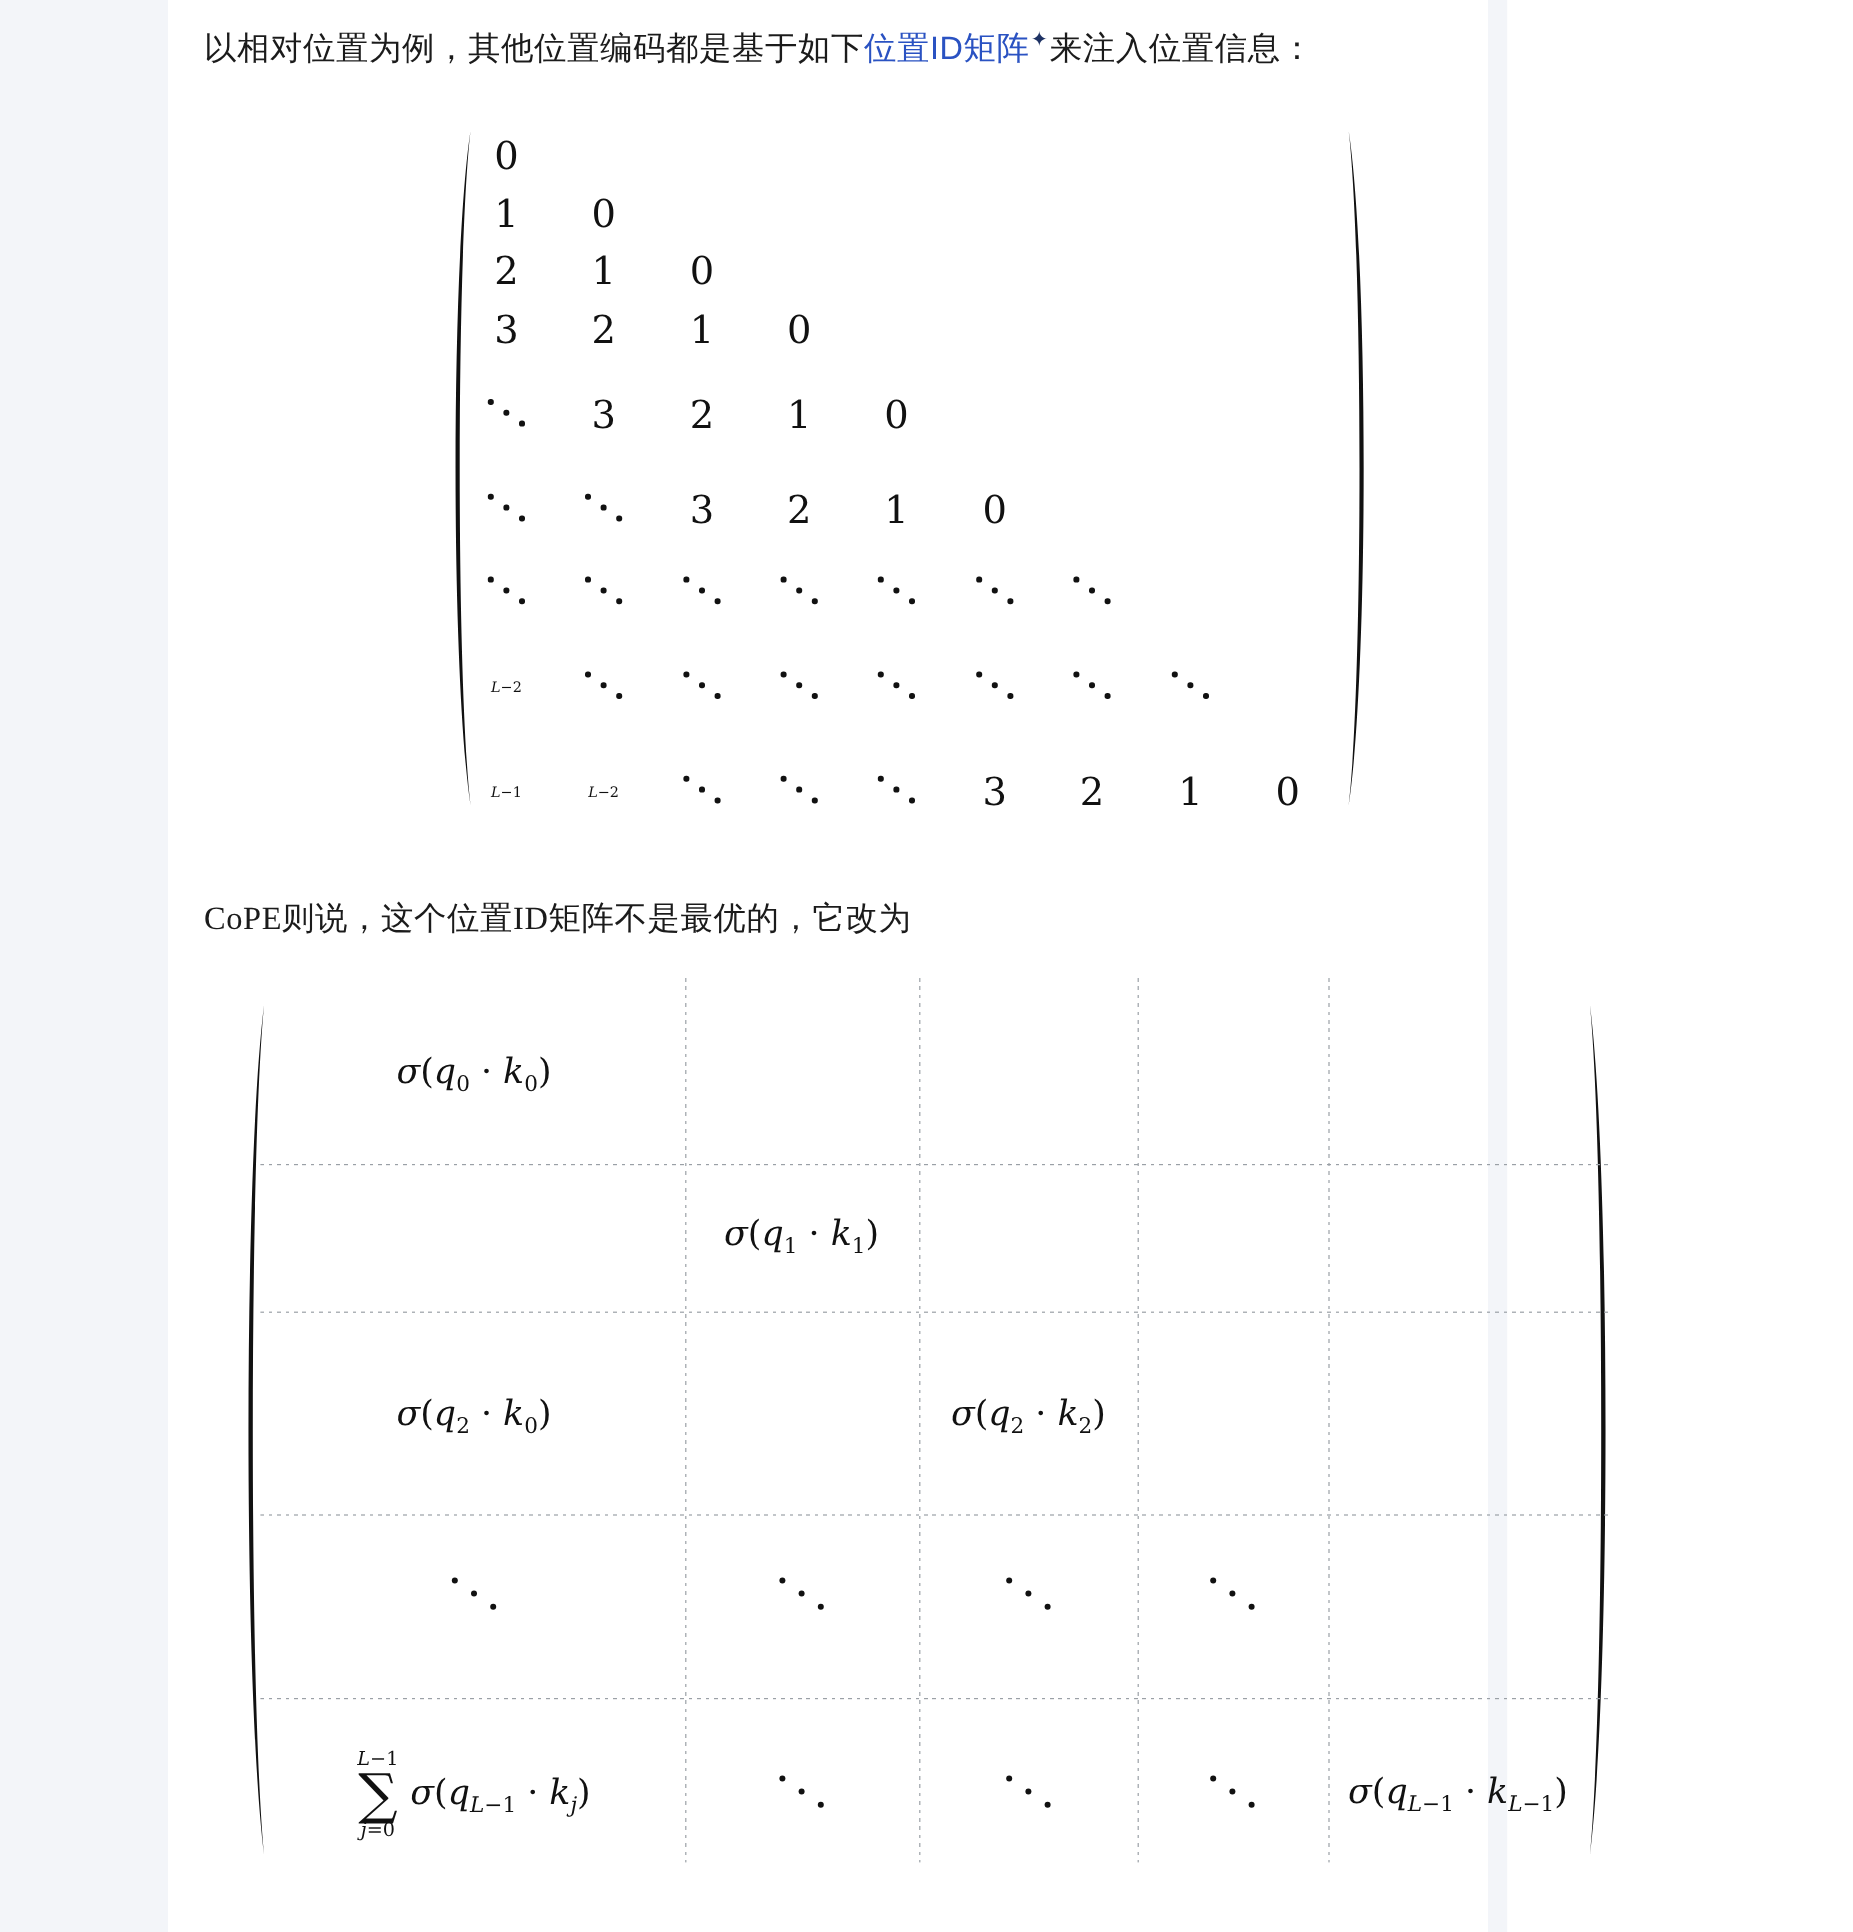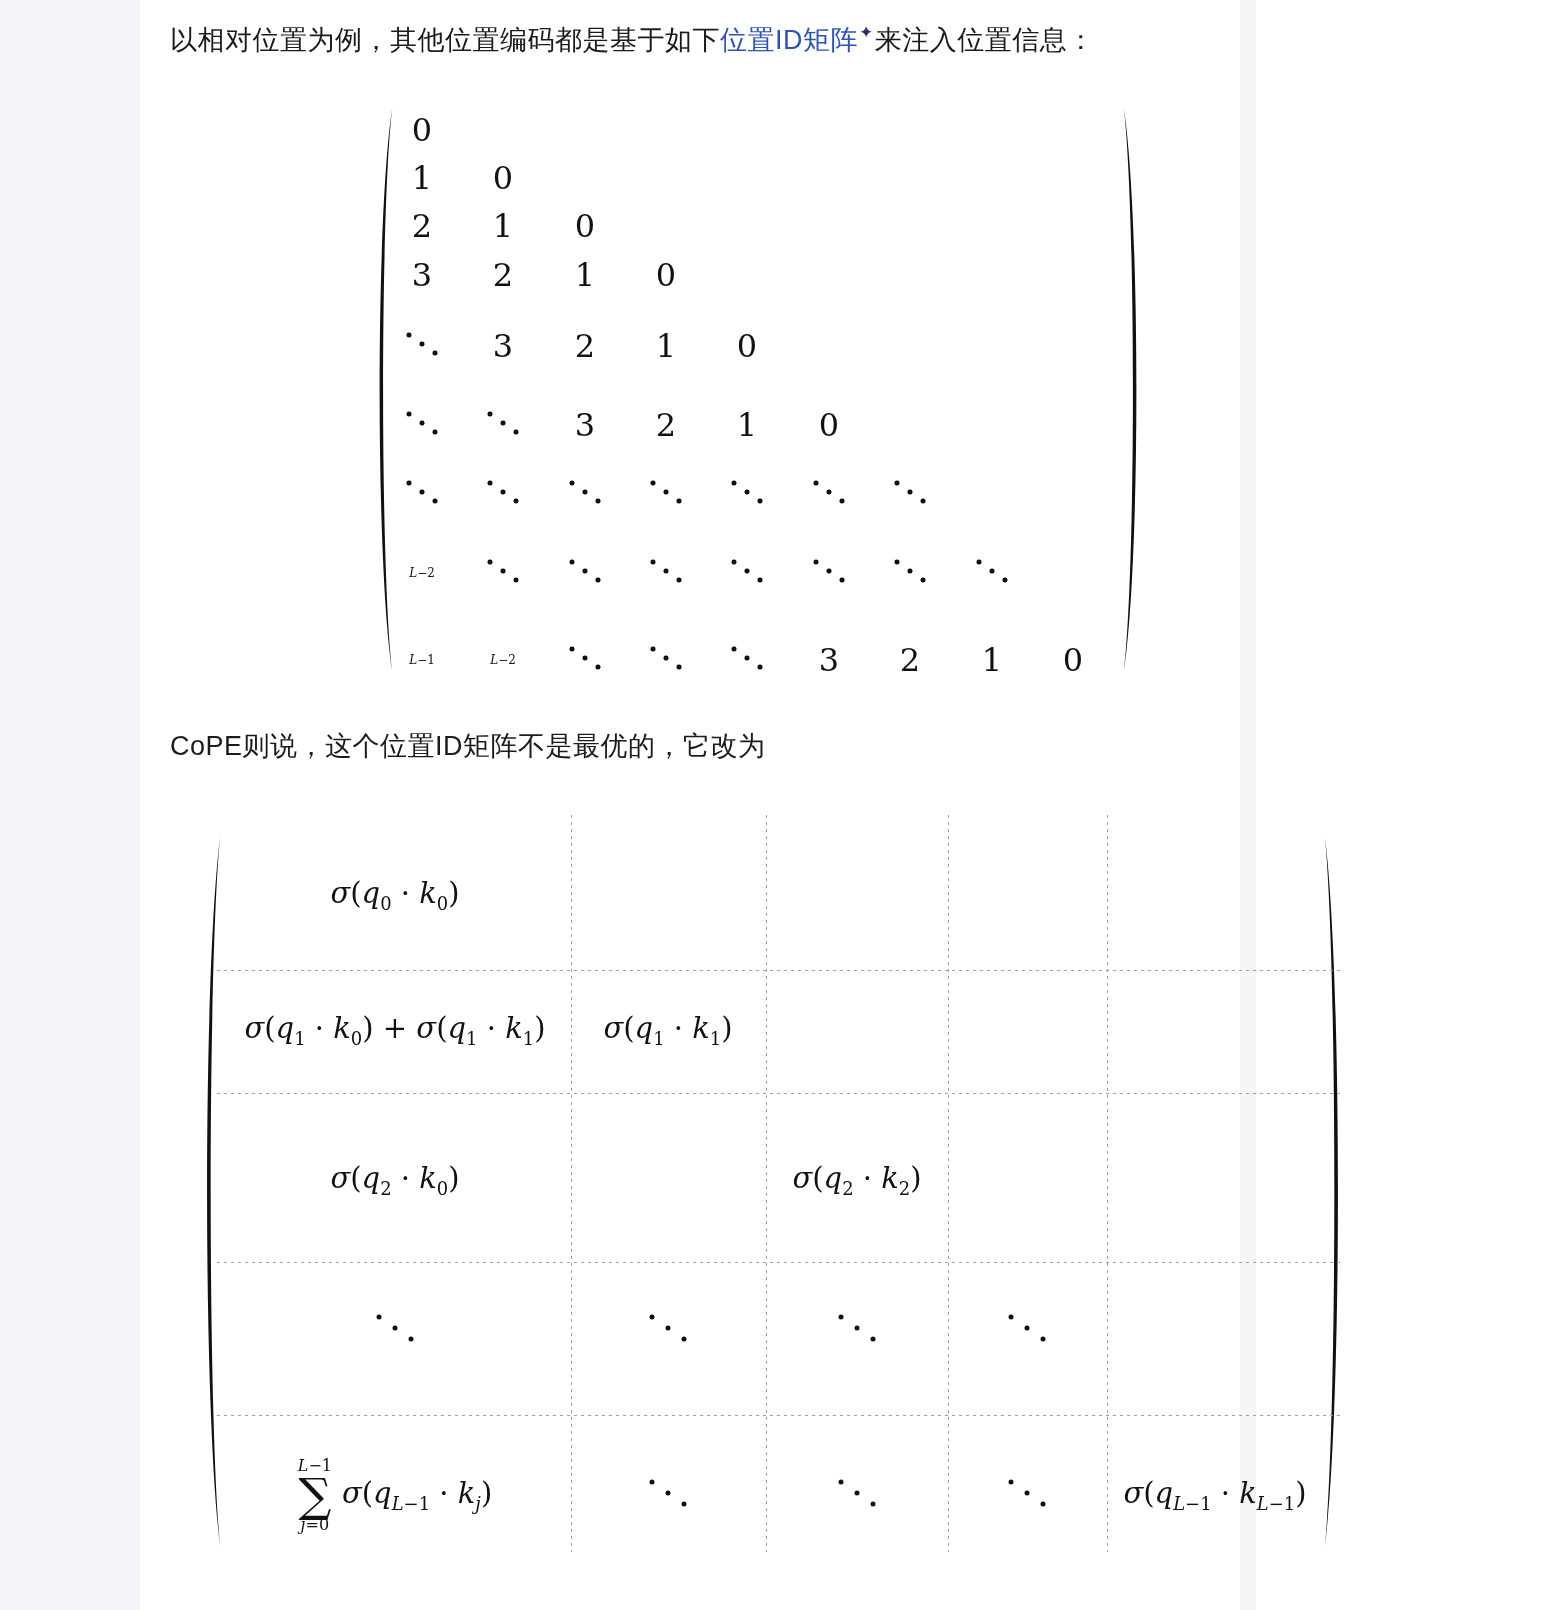--- a/index.html
+++ b/index.html
@@ -5,21 +5,21 @@
   html,body{margin:0;padding:0;}
   body{width:1544px;height:1610px;overflow:hidden;background:#ffffff;
        font-family:"Liberation Sans",sans-serif;color:#1a1a1a;}
   .page{position:relative;width:1256px;height:1610px;background:#ffffff;}
   .gutter{position:absolute;top:0;bottom:0;background:#f3f5f9;}
   .gutter.left{left:0;width:140px;}
   .gutter.right{right:0;width:16px;}
 
   .para{position:absolute;font-size:27px;line-height:1.5;letter-spacing:0.5px;color:#1b1b1b;white-space:nowrap;}
   #para1{left:170px;top:20px;}
-  #para2{left:170px;top:726px;}
+  #para2{left:170px;top:745px;font-family:Liberation Serif, serif;}
   .link{color:#2a52c2;text-decoration:none;cursor:pointer;}
   .star{color:#1e3264;font-size:17px;position:relative;top:-11px;margin:0 1px;}
 
   
   .matrix{position:absolute;}
   #matrix1{left:368px;top:95px;width:780px;height:592px;}
   #matrix2{left:195px;top:795px;width:1157px;height:768px;}
   .paren{position:absolute;fill:#111;}
   #matrix1 .paren{width:26px;top:8px;height:574px;}
   #matrix1 .paren.pl{left:0;}
@@ -140,23 +140,20 @@
       <div class="vline" style="left: 571px;"></div>
       <div class="vline" style="left: 753px;"></div>
       <div class="vline" style="left: 912px;"></div>
       <div class="hline" style="top: 175px;"></div>
       <div class="hline" style="top: 298px;"></div>
       <div class="hline" style="top: 467px;"></div>
       <div class="hline" style="top: 620px;"></div>
       <div class="cell" style="left: 200px; top: 100px;">
         <div class="fline"><i>σ</i>(<i>q</i><sub>0</sub> · <i>k</i><sub>0</sub>)</div>
       </div>
-      <div class="cell" style="left: 200px; top: 235px;">
-        <div class="fline"><i>σ</i>(<i>q</i><sub>1</sub> · <i>k</i><sub>0</sub>) + <i>σ</i>(<i>q</i><sub>1</sub> · <i>k</i><sub>1</sub>)</div>
-      </div>
       <div class="cell" style="left: 473px; top: 235px;">
         <div class="fline"><i>σ</i>(<i>q</i><sub>1</sub> · <i>k</i><sub>1</sub>)</div>
       </div>
       <div class="cell" style="left: 200px; top: 385px;">
         <div class="fline"><i>σ</i>(<i>q</i><sub>2</sub> · <i>k</i><sub>0</sub>)</div>
       </div>
       <div class="cell" style="left: 662px; top: 385px;">
         <div class="fline"><i>σ</i>(<i>q</i><sub>2</sub> · <i>k</i><sub>2</sub>)</div>
       </div>
       <div class="cell" style="left: 200px; top: 535px;"><span class="ddots lg"><i></i><i></i><i></i></span></div>

